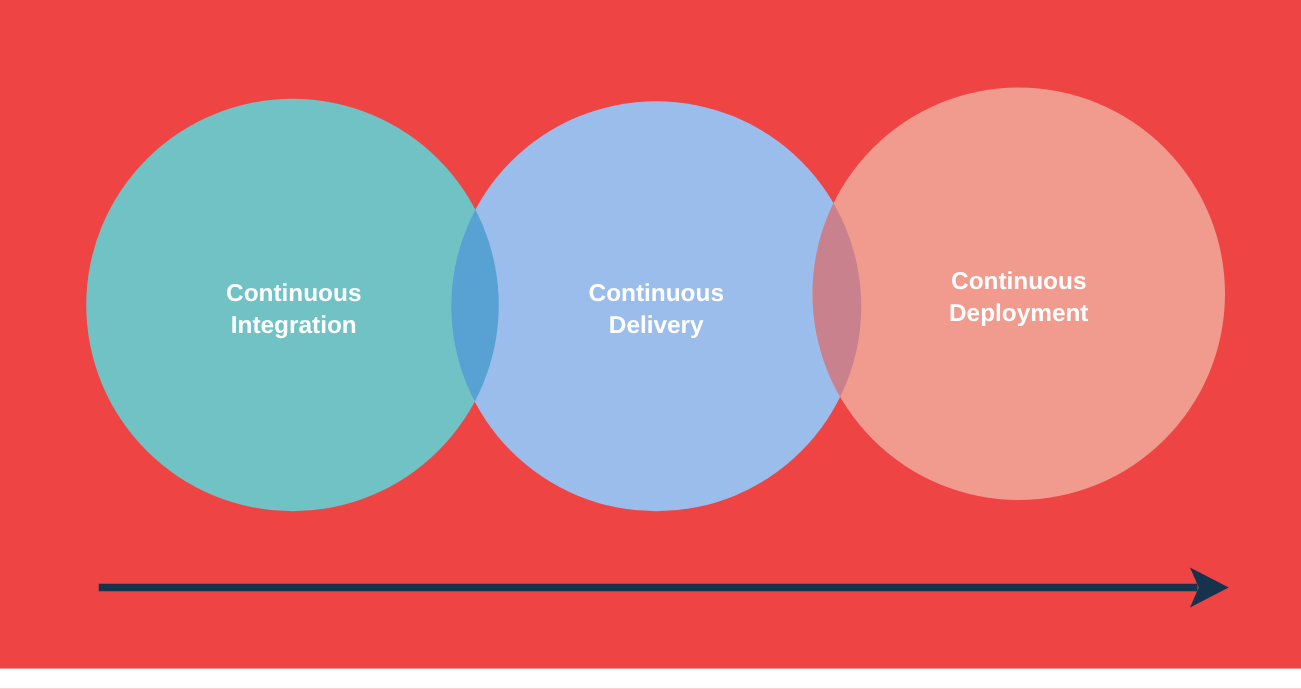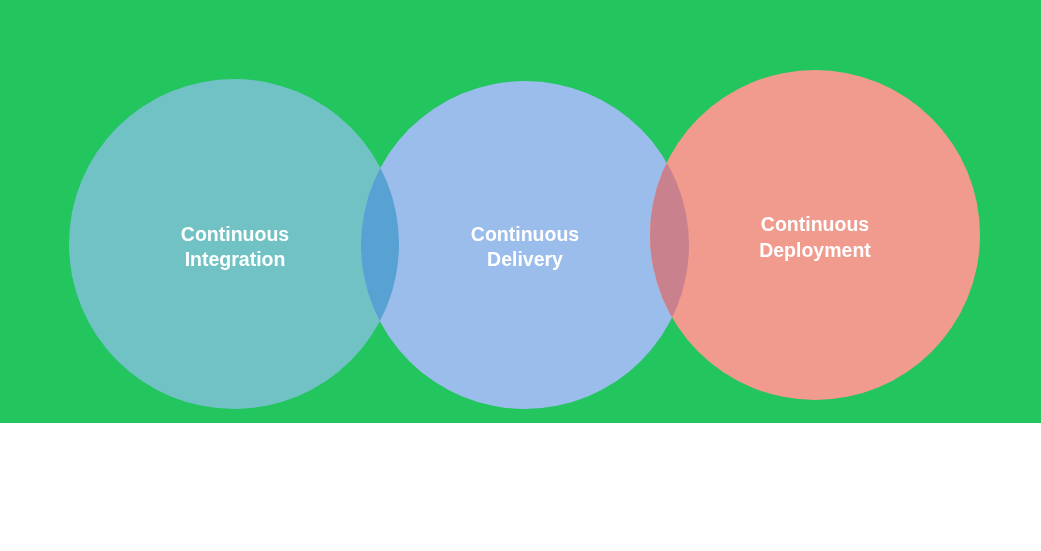--- a/index.html
+++ b/index.html
@@ -4,22 +4,22 @@
 <style>
   html, body {
     margin: 0;
     padding: 0;
     background: #ffffff;
     font-family: "Liberation Sans", sans-serif;
   }
   .canvas {
     position: relative;
     width: 1041px;
-    height: 423px;
-    background: #22c55e;
+    height: 535px;
+    background: #ef4444;
     overflow: hidden;
   }
   svg {
     display: block;
     width: 1041px;
     height: 551px;
   }
   .circle-label {
     font-family: "Liberation Sans", sans-serif;
     font-weight: bold;

